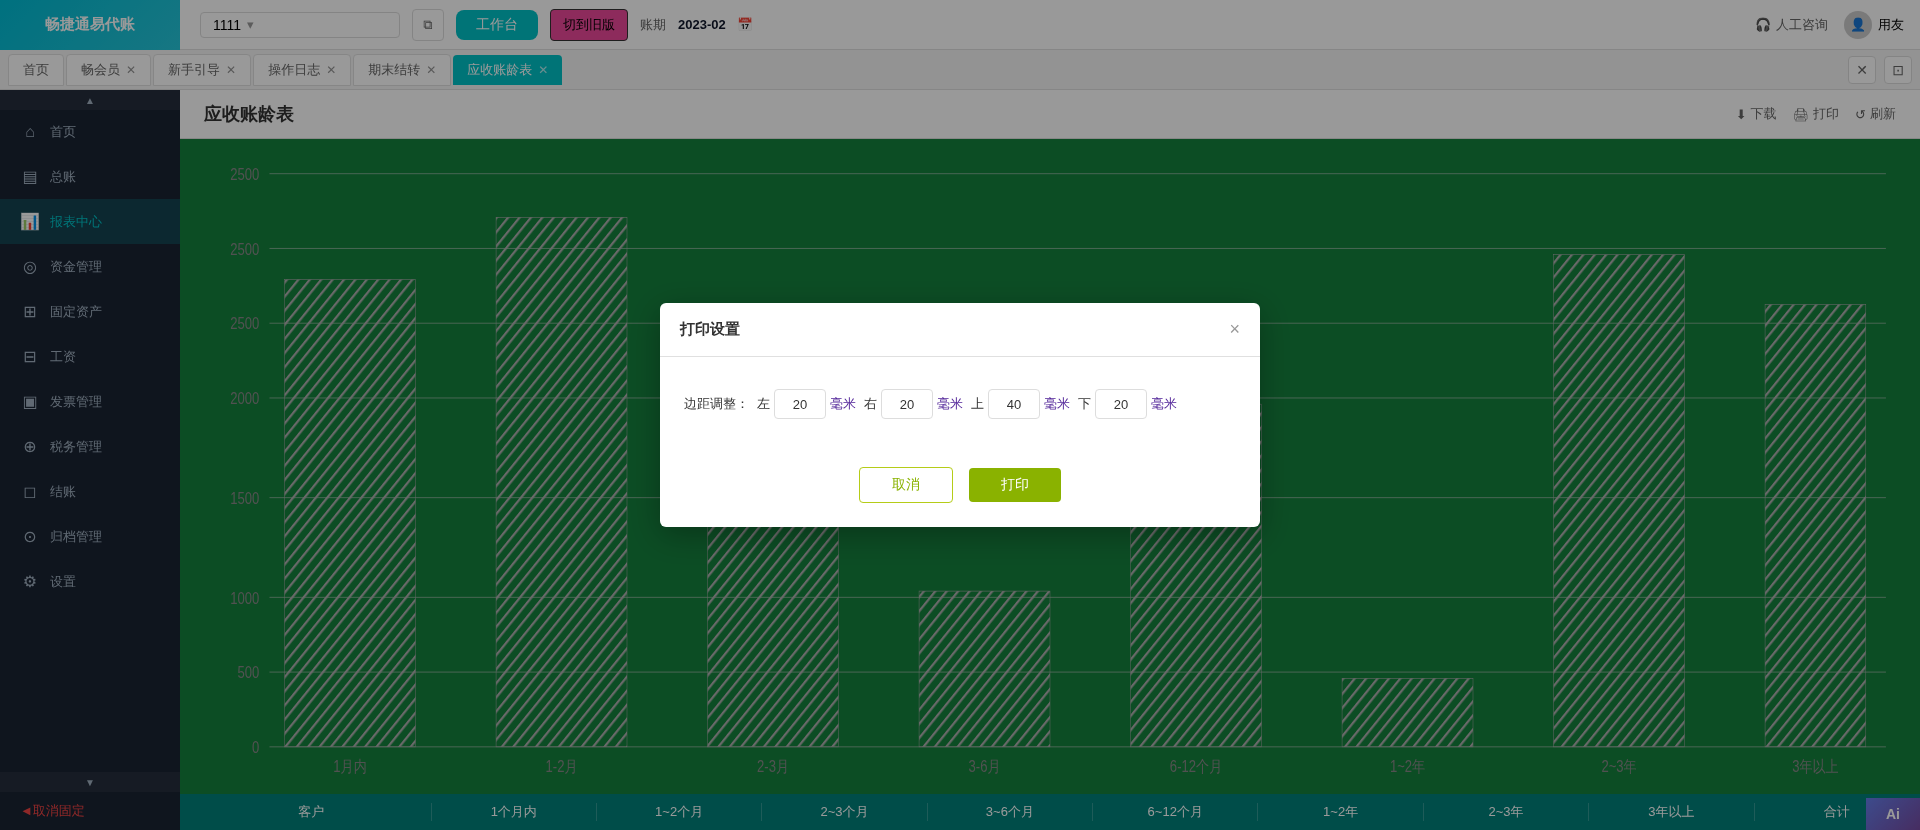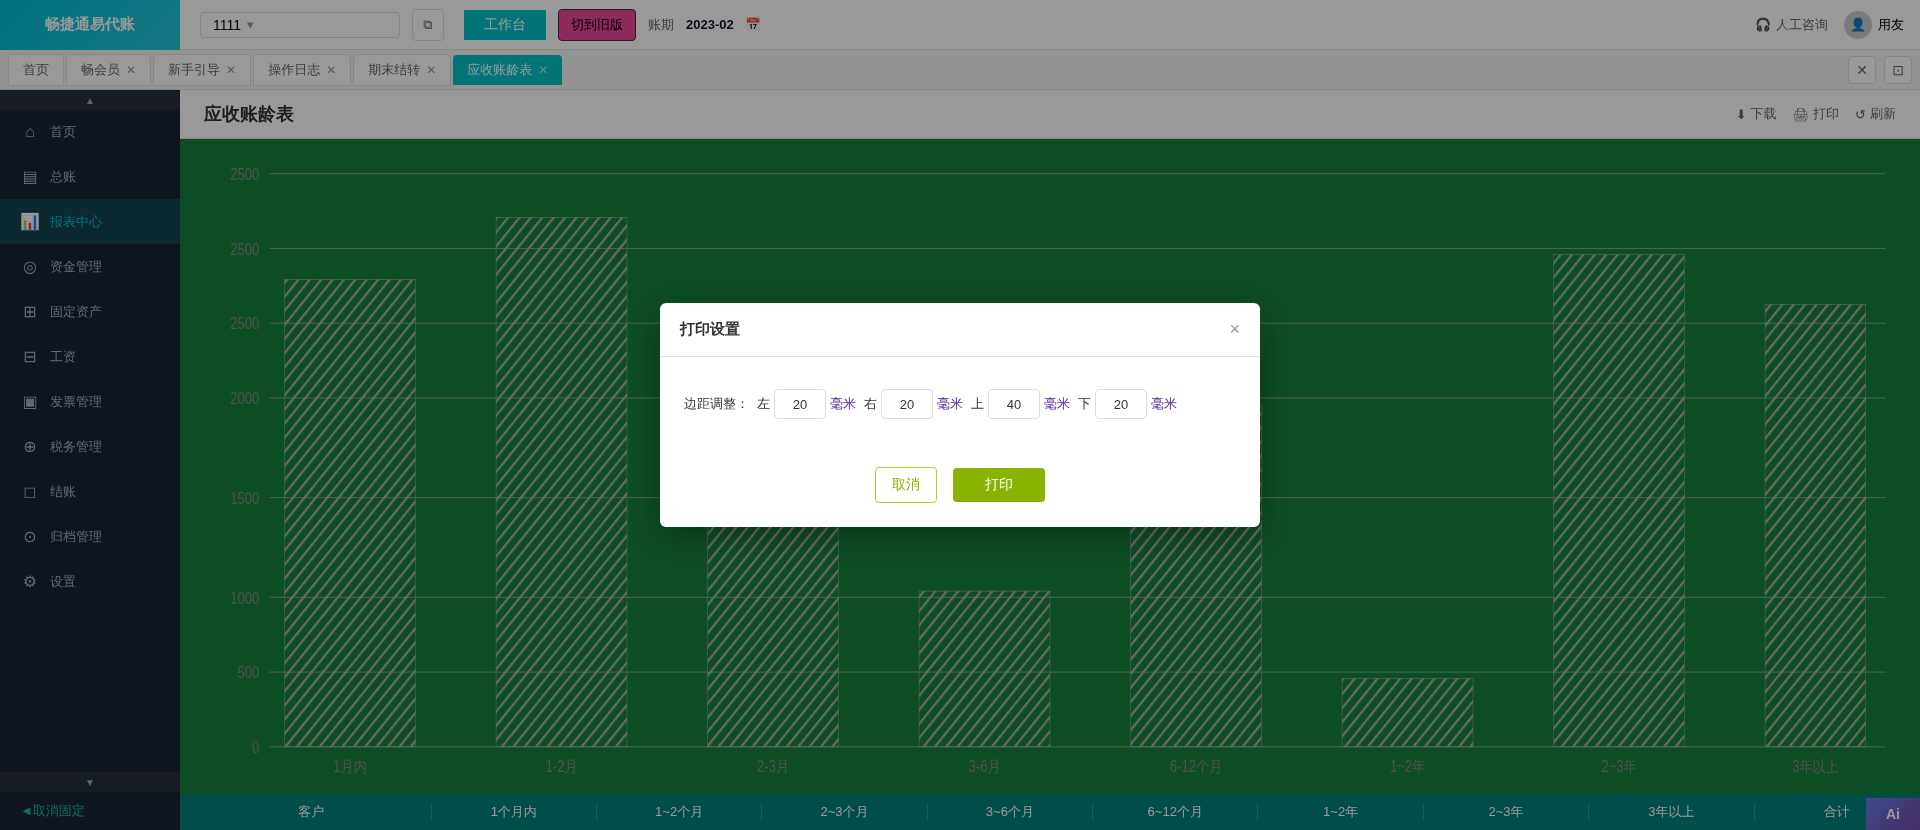--- a/index.html
+++ b/index.html
@@ -6,21 +6,21 @@
     body { font-family: 'Microsoft YaHei', Arial, sans-serif; font-size: 13px; background: #f0f0f0; width: 1920px; height: 830px; overflow: hidden; }
 
     
     .header { display: flex; align-items: center; height: 50px; background: #fff; border-bottom: 1px solid #e0e0e0; padding: 11px 16px; gap: 12px; }
     .logo { width: 180px; background: linear-gradient(135deg, #00bcd4, #26c6da); display: flex; align-items: center; justify-content: center; height: 50px; margin-left: -16px; margin-right: 8px; }
     .logo-text { color: #fff; font-size: 15px; font-weight: bold; }
     .company-select { display: flex; align-items: center; gap: 6px; border: 1px solid #ddd; border-radius: 4px; padding: 4px 12px; min-width: 200px; cursor: pointer; }
     .company-name { font-size: 14px; }
     .chevron-down { color: #999; }
     .copy-btn { width: 32px; height: 32px; border: 1px solid #ddd; border-radius: 4px; display: flex; align-items: center; justify-content: center; cursor: pointer; color: #666; }
-    .workbench-btn { background: #00c2c7; color: #fff; border: none; border-radius: 0; padding: 6px 20px; font-size: 14px; cursor: pointer; margin-left: 8px; }
+    .workbench-btn { background: #00c2c7; color: #fff; border: none; border-radius: 8px; padding: 6px 20px; font-size: 14px; cursor: pointer; }
     .switch-old-btn { border: 1px solid #333; border-radius: 4px; padding: 6px 12px; font-size: 13px; cursor: pointer; background: #ec4899; }
     .period-label { color: #666; font-size: 13px; }
     .period-value { color: #0f172a; font-size: 13px; font-weight: bold; }
     .calendar-icon { color: #00c2c7; cursor: pointer; }
     .header-right { margin-left: auto; display: flex; align-items: center; gap: 16px; }
     .consult-btn { display: flex; align-items: center; gap: 4px; color: #666; cursor: pointer; font-size: 13px; }
     .user-info { display: flex; align-items: center; gap: 6px; cursor: pointer; }
     .avatar { width: 28px; height: 28px; border-radius: 50%; background: #ccc; display: flex; align-items: center; justify-content: center; }
 
     
@@ -34,21 +34,21 @@
 
     
     .main-layout { display: flex; height: calc(830px - 50px - 40px); }
 
     
     .sidebar { width: 180px; background: #1a2332; display: flex; flex-direction: column; height: 100%; position: relative; }
     .sidebar-scroll { flex: 1; overflow: hidden; }
     .sidebar-item { display: flex; align-items: center; gap: 10px; padding: 13px 20px; color: #a0b0c0; cursor: pointer; font-size: 13px; transition: background 0.2s; }
     .sidebar-item.active { background: rgba(0,194,199,0.2); color: #00c2c7; }
     .sidebar-item-icon { font-size: 16px; width: 20px; text-align: center; }
-    .sidebar-bottom-item { display: flex; align-items: flex-end; gap: 10px; padding: 10px 20px; color: #14b8a6; cursor: pointer; font-size: 13px; }
+    .sidebar-bottom-item { display: flex; align-items: flex-end; gap: 10px; padding: 10px 20px; color: #ef4444; cursor: pointer; font-size: 13px; }
 
     
     .content { flex: 1; display: flex; flex-direction: column; overflow: hidden; background: #e8e8e8; }
     .page-header { display: flex; align-items: center; justify-content: space-between; padding: 12px 24px; background: #fff; border-bottom: 1px solid #e0e0e0; }
     .page-title { font-size: 18px; font-weight: bold; color: #333; }
     .page-actions { display: flex; align-items: center; gap: 16px; }
     .page-action { display: flex; align-items: center; gap: 4px; color: #666; cursor: pointer; font-size: 13px; }
 
     
     .chart-area { flex: 1; background: #15803d; position: relative; padding: 16px 24px; }
@@ -67,21 +67,21 @@
     .dialog-title { font-size: 15px; font-weight: bold; color: #333; }
     .dialog-close { cursor: pointer; color: #999; font-size: 18px; }
     .dialog-body { padding: 32px 24px; }
     .margin-row { display: flex; align-items: center; gap: 8px; }
     .margin-label { color: #333; font-size: 13px; }
     .margin-group { display: flex; align-items: center; gap: 4px; }
     .margin-dir { color: #333; font-size: 13px; }
     .margin-input { width: 52px; height: 30px; border: 1px solid #ddd; border-radius: 4px; text-align: center; font-size: 13px; color: #333; }
     .margin-unit { color: #4c1d95; font-size: 13px; }
     .dialog-footer { display: flex; align-items: center; justify-content: center; gap: 16px; padding: 16px 24px 24px; }
-    .cancel-btn { padding: 8px 16px; border: 1px solid #b5cc18; border-radius: 4px; color: #8ab200; background: #fff; cursor: pointer; font-size: 14px; }
+    .cancel-btn { padding: 8px 32px; border: 1px solid #b5cc18; border-radius: 4px; color: #8ab200; background: #fff; cursor: pointer; font-size: 14px; }
     .print-btn { padding: 8px 32px; border: none; border-radius: 4px; color: #fff; background: #8ab200; cursor: pointer; font-size: 14px; }
 
     
     .ai-badge { position: fixed; bottom: 0; right: 0; background: linear-gradient(135deg, #667eea, #764ba2); color: #fff; padding: 8px 20px; font-size: 14px; font-weight: bold; margin-left: 19px; }
   </style>
 </head>
 <body>
 
 <div class="header">
   <div class="logo">

